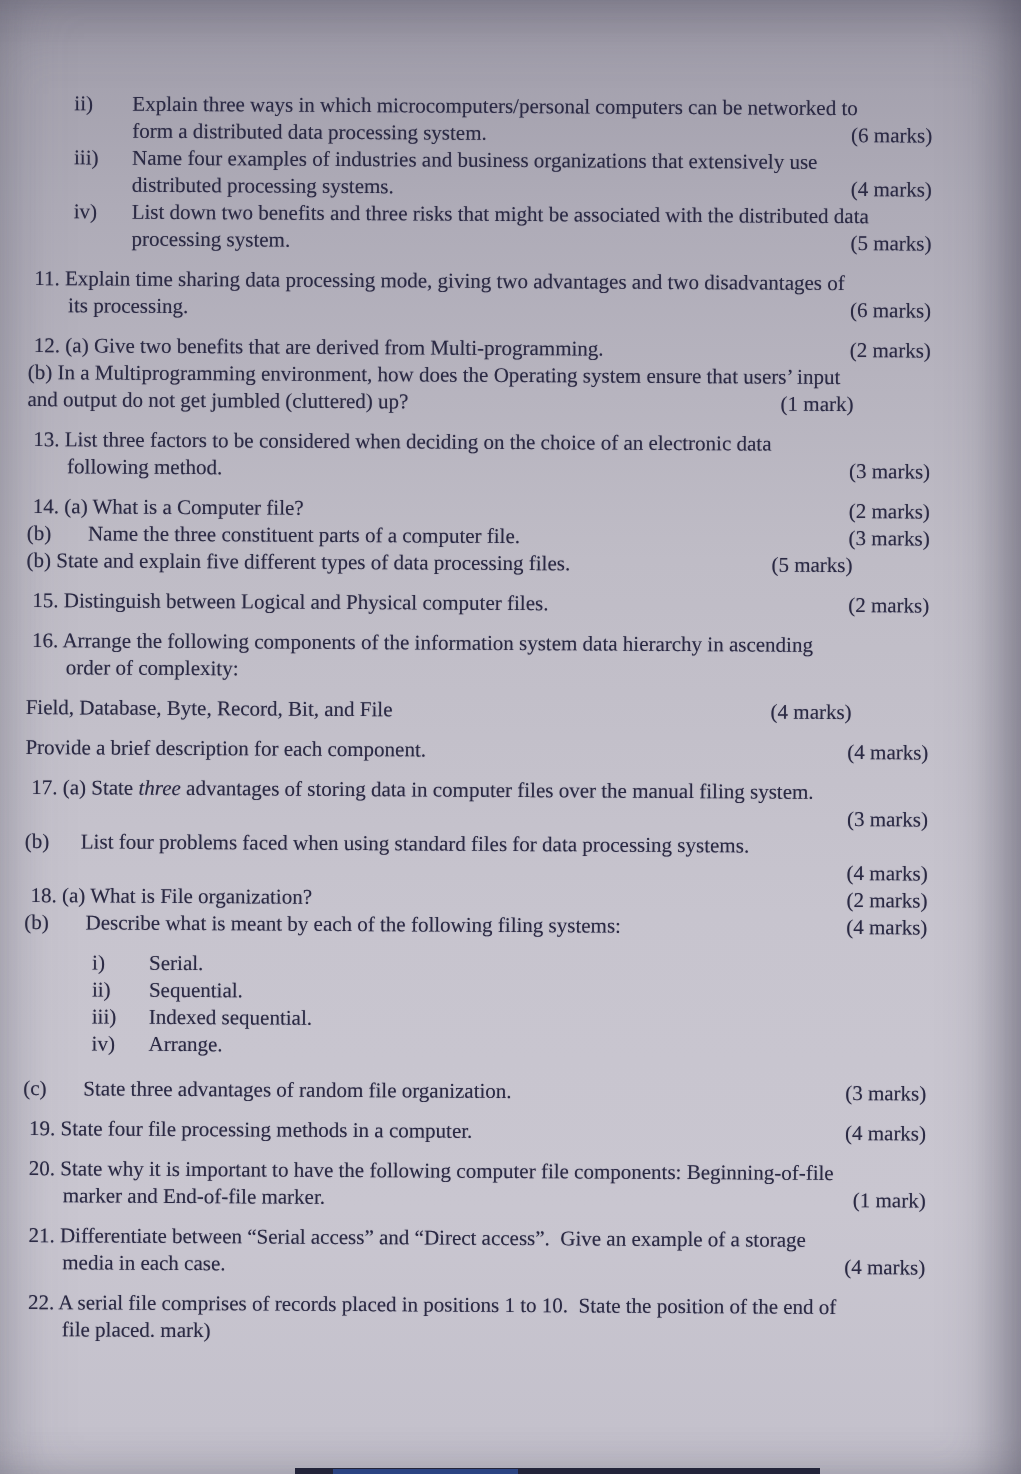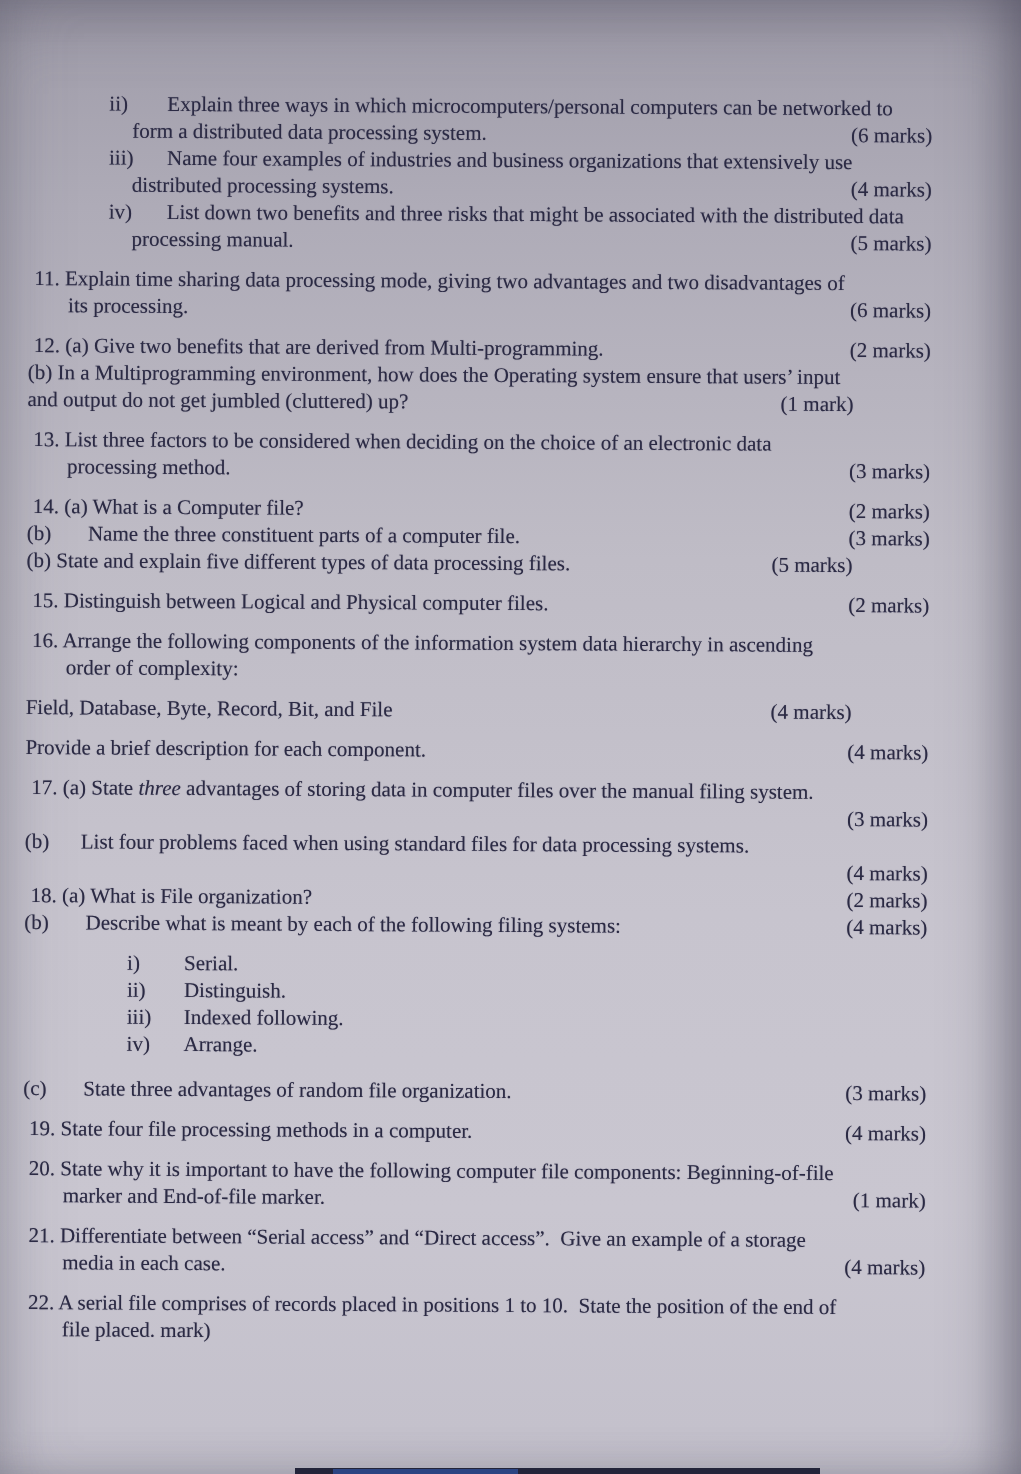--- a/index.html
+++ b/index.html
@@ -46,21 +46,21 @@
     padding-right: 88px;
     min-height: 27px;
   }
   
   .line.n  { padding-left: 36px; }
   .line.nc { padding-left: 70px; }
   .line.p  { padding-left: 30px; }
   .line.r  { padding-left: 75px; }
   .line.rc { padding-left: 133px; }
   .line.s  { padding-left: 98px; }
-  .lbl { flex: 0 0 auto; margin-left: 35px; }
+  .lbl { flex: 0 0 auto; }
   .line.r .lbl { width: 58px; }
   .line.s .lbl { width: 57px; }
   .txt { white-space: pre-wrap; }
   .txt .it { font-style: italic; }
   .txt .un { }
   .marks {
     margin-left: auto;
     white-space: nowrap;
     padding-left: 12px;
   }
@@ -104,21 +104,21 @@
       </div>
       <div class="line rc">
         <span class="txt"><span>distributed processing systems.</span></span>
         <span class="marks">(4 marks)</span>
       </div>
       <div class="line r">
         <span class="lbl">iv)</span>
         <span class="txt"><span>List down two benefits and three risks that might be associated with the distributed data</span></span>
       </div>
       <div class="line rc">
-        <span class="txt"><span>processing manual.</span></span>
+        <span class="txt"><span>processing system.</span></span>
         <span class="marks">(5 marks)</span>
       </div>
     </div>
     <div class="block">
       <div class="line n">
         <span class="txt"><span>11. Explain time sharing data processing mode, giving two advantages and two disadvantages of</span></span>
       </div>
       <div class="line nc">
         <span class="txt"><span>its processing.</span></span>
         <span class="marks">(6 marks)</span>
@@ -135,21 +135,21 @@
       <div class="line p marks-in">
         <span class="txt"><span>and output do not get jumbled (cluttered) up?</span></span>
         <span class="marks">(1 mark)</span>
       </div>
     </div>
     <div class="block">
       <div class="line n">
         <span class="txt"><span>13. List three factors to be considered when deciding on the choice of an electronic data</span></span>
       </div>
       <div class="line nc">
-        <span class="txt"><span>processing method.</span></span>
+        <span class="txt"><span>following method.</span></span>
         <span class="marks">(3 marks)</span>
       </div>
     </div>
     <div class="block">
       <div class="line n">
         <span class="txt"><span>14. (a) What is a Computer file?</span></span>
         <span class="marks">(2 marks)</span>
       </div>
       <div class="line p">
         <span class="txt"><span>(b)&nbsp;&nbsp;&nbsp;&nbsp;&nbsp;&nbsp;&nbsp;Name the three constituent parts of a computer file.</span></span>
@@ -210,25 +210,25 @@
         <span class="marks">(4 marks)</span>
       </div>
     </div>
     <div class="block">
       <div class="line s">
         <span class="lbl">i)</span>
         <span class="txt"><span>Serial.</span></span>
       </div>
       <div class="line s">
         <span class="lbl">ii)</span>
-        <span class="txt"><span>Distinguish.</span></span>
+        <span class="txt"><span>Sequential.</span></span>
       </div>
       <div class="line s">
         <span class="lbl">iii)</span>
-        <span class="txt"><span>Indexed following.</span></span>
+        <span class="txt"><span>Indexed sequential.</span></span>
       </div>
       <div class="line s">
         <span class="lbl">iv)</span>
         <span class="txt"><span>Arrange.</span></span>
       </div>
     </div>
     <div class="block" style="margin-top: 18px;">
       <div class="line p">
         <span class="txt"><span>(c)&nbsp;&nbsp;&nbsp;&nbsp;&nbsp;&nbsp;&nbsp;State three advantages of random file organization.</span></span>
         <span class="marks">(3 marks)</span>

